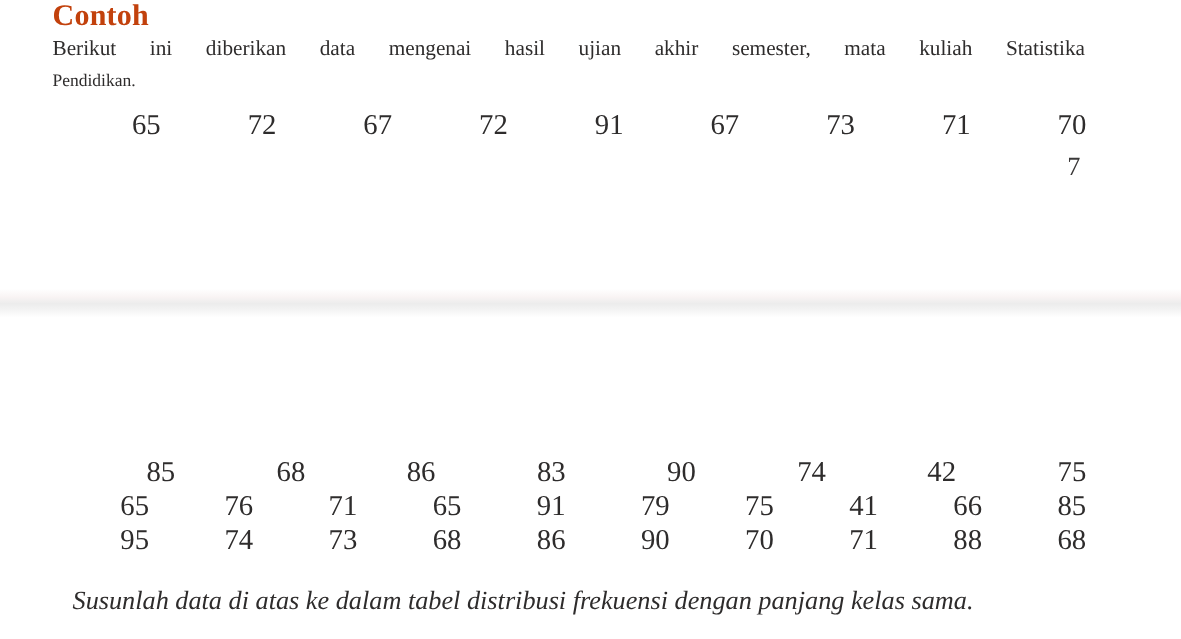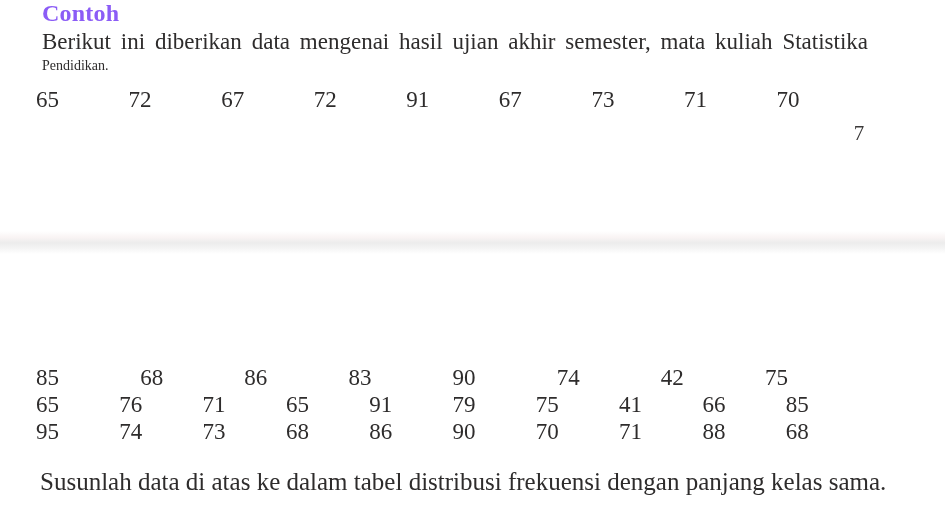--- a/index.html
+++ b/index.html
@@ -15,50 +15,50 @@
     overflow: hidden;
     font-family: "Liberation Serif", serif;
     color: #2e2c2c;
   }
   .heading {
     position: absolute;
     left: 42px;
     top: 0px;
     font-size: 24px;
     font-weight: bold;
-    color: #8b5cf6;
+    color: #c2410c;
     letter-spacing: 0.2px;
   }
   .para-line1 {
     position: absolute;
     left: 42px;
     top: 29px;
     width: 826px;
-    font-size: 23px;
+    font-size: 17px;
     text-align: justify;
     text-align-last: justify;
     white-space: normal;
   }
   .para-line2 {
     position: absolute;
     left: 42px;
     top: 58px;
     font-size: 14px;
   }
   .num-row {
     position: absolute;
     left: 36px;
     width: 833px;
     display: flex;
     font-size: 23px;
     line-height: 24px;
   }
   .num-row .cell {
     flex: 1 1 0;
-    text-align: left;
+    text-align: right;
   }
   .row-top    { top: 88px;  }
   .row-b1     { top: 366px; }
   .row-b2     { top: 393px; }
   .row-b3     { top: 420px; }
   .page-number {
     position: absolute;
     left: 838px;
     top: 121px;
     width: 42px;
@@ -74,23 +74,24 @@
     height: 23px;
     background: linear-gradient(180deg,
       #ffffff 0%,
       #f9f4f4 28%,
       #ececec 52%,
       #f3f3f3 72%,
       #ffffff 100%);
   }
   .footer-sentence {
     position: absolute;
-    left: 40px;
+    left: 58px;
     top: 468px;
-    font-size: 25px;
+    font-size: 21px;
+    font-style: italic;
   }
 </style>
 </head>
 <body>
 
 <div class="page">
 
   <div class="heading">Contoh</div>
 
   <div class="para-line1">Berikut ini diberikan data mengenai hasil ujian akhir semester, mata kuliah Statistika</div>

